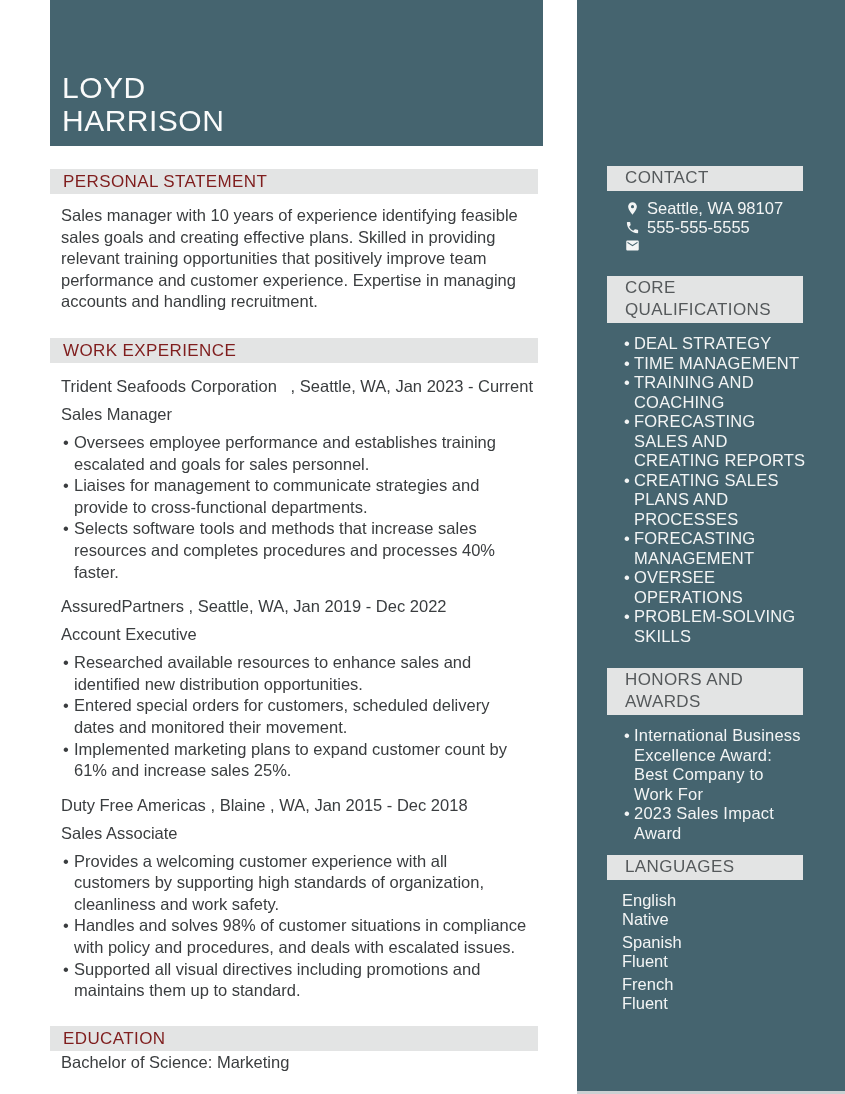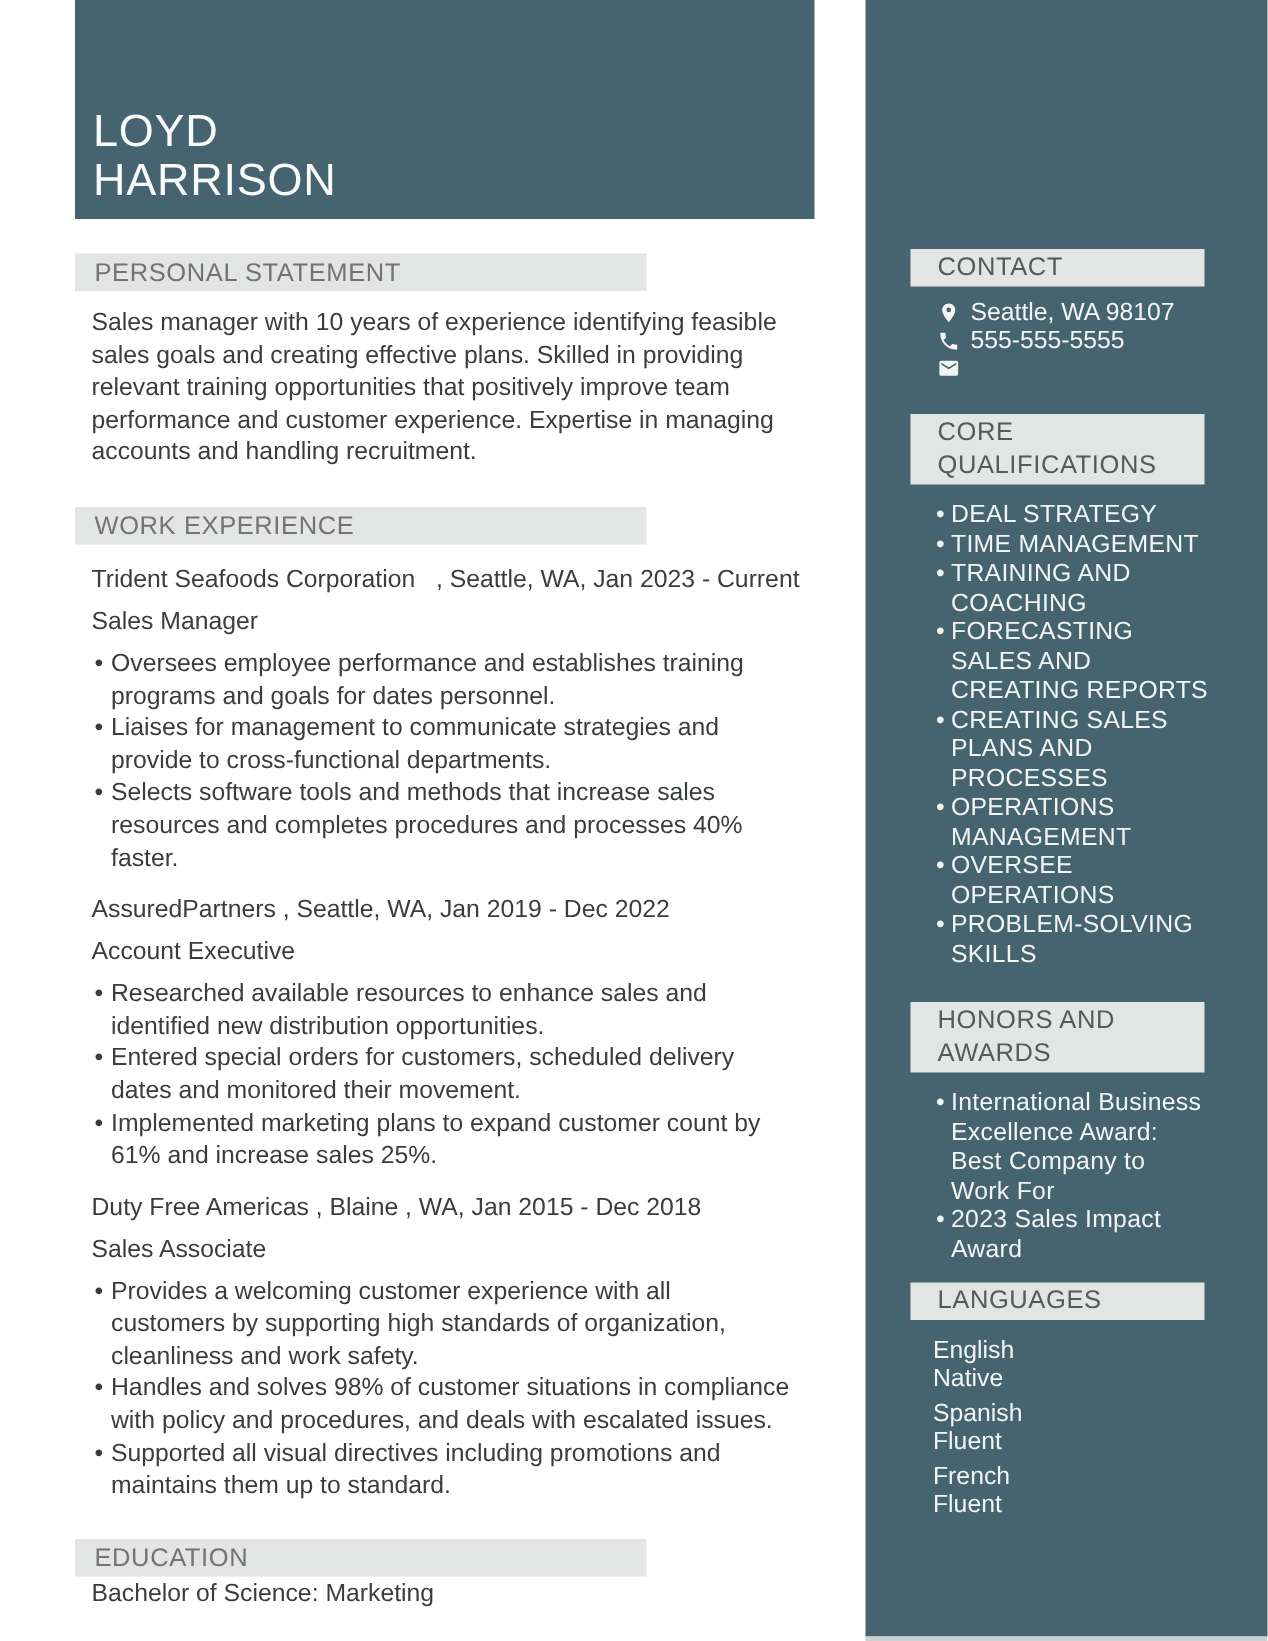--- a/index.html
+++ b/index.html
@@ -19,22 +19,22 @@
     padding: 0 0 9px 12px;
   }
   .name-line {
     color: #fafbfb; font-size: 30px; line-height: 33px;
     font-weight: 400; letter-spacing: 0.5px;
   }
 
   
   .main-col { position: absolute; left: 50px; top: 146px; width: 493px; }
   .section-bar {
-    height: 25px; line-height: 25px; width: 381px;
-    background: #e3e4e4; color: #737373;
+    height: 25px; line-height: 25px; width: 488px;
+    background: #e3e4e4; color: #7f1d1d;
     font-size: 17px; letter-spacing: 0.4px; padding-left: 13px;
   }
   .bar-ps { margin-top: 23px; }
   .bar-we { margin-top: 25px; }
   .bar-edu { margin-top: 24px; }
 
   .statement {
     margin: 11px 0 0 11px; width: 470px;
     font-size: 16.5px; line-height: 21.6px;
   }
@@ -103,21 +103,21 @@
 
   <div class="section-bar bar-ps">PERSONAL STATEMENT</div>
   <p class="statement">Sales manager with 10 years of experience identifying feasible sales goals and creating effective plans. Skilled in providing relevant training opportunities that positively improve team performance and customer experience. Expertise in managing accounts and handling recruitment.</p>
 
   <div class="section-bar bar-we">WORK EXPERIENCE</div>
 
   <div>
     <div class="job-company">Trident Seafoods Corporation   , Seattle, WA, Jan 2023 - Current</div>
     <div class="job-role">Sales Manager</div>
     <ul class="bullets">
-      <li>Oversees employee performance and establishes training programs and goals for dates personnel.</li>
+      <li>Oversees employee performance and establishes training escalated and goals for sales personnel.</li>
       <li>Liaises for management to communicate strategies and provide to cross-functional departments.</li>
       <li>Selects software tools and methods that increase sales resources and completes procedures and processes 40% faster.</li>
     </ul>
   </div>
 
   <div>
     <div class="job-company">AssuredPartners , Seattle, WA, Jan 2019 - Dec 2022</div>
     <div class="job-role">Account Executive</div>
     <ul class="bullets">
       <li>Researched available resources to enhance sales and identified new distribution opportunities.</li>
@@ -170,21 +170,21 @@
     </div>
   </div>
 
   <div class="side-head head-core">CORE QUALIFICATIONS</div>
   <ul class="side-list">
     <li>DEAL STRATEGY</li>
     <li>TIME MANAGEMENT</li>
     <li>TRAINING AND COACHING</li>
     <li>FORECASTING SALES AND CREATING REPORTS</li>
     <li>CREATING SALES PLANS AND PROCESSES</li>
-    <li>OPERATIONS MANAGEMENT</li>
+    <li>FORECASTING MANAGEMENT</li>
     <li>OVERSEE OPERATIONS</li>
     <li>PROBLEM-SOLVING SKILLS</li>
   </ul>
 
   <div class="side-head head-honors">HONORS AND AWARDS</div>
   <ul class="side-list honors-list">
     <li>International Business Excellence Award: Best Company to Work For</li>
     <li>2023 Sales Impact Award</li>
   </ul>
 

